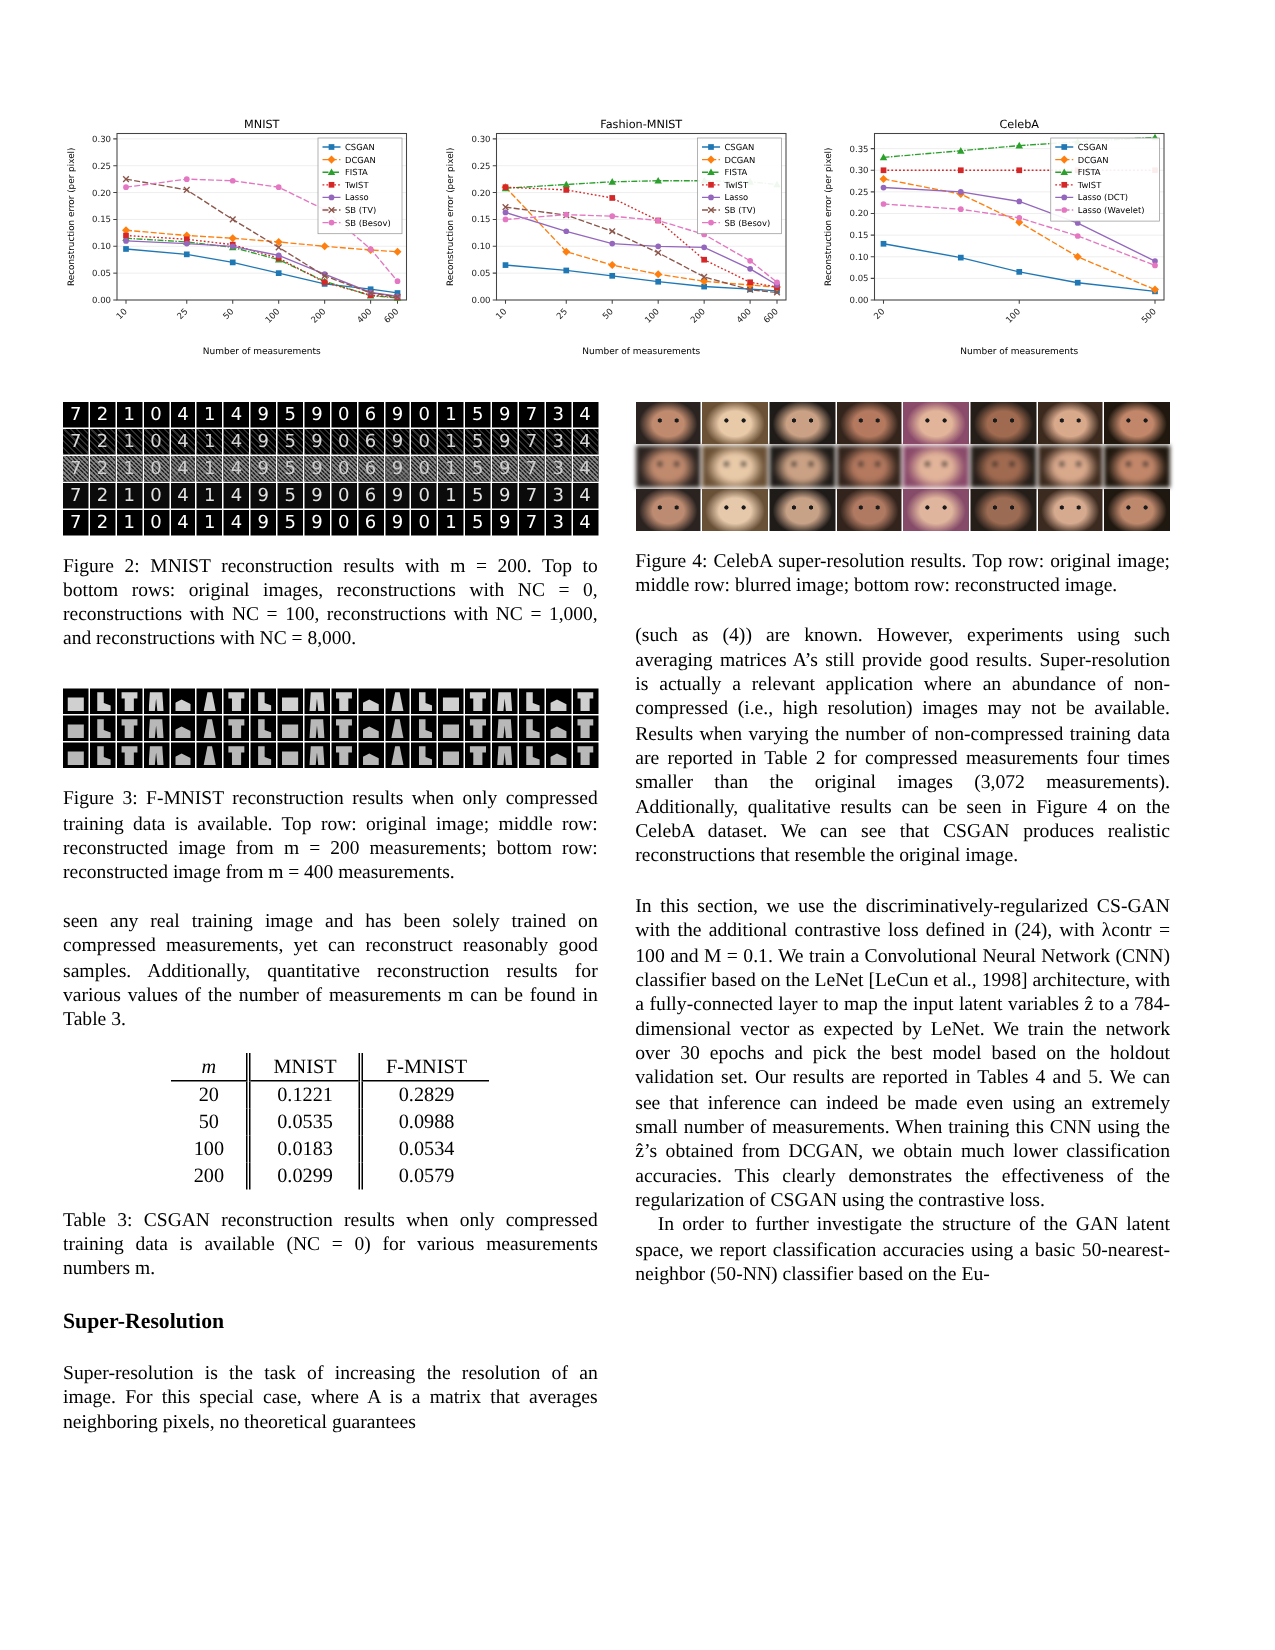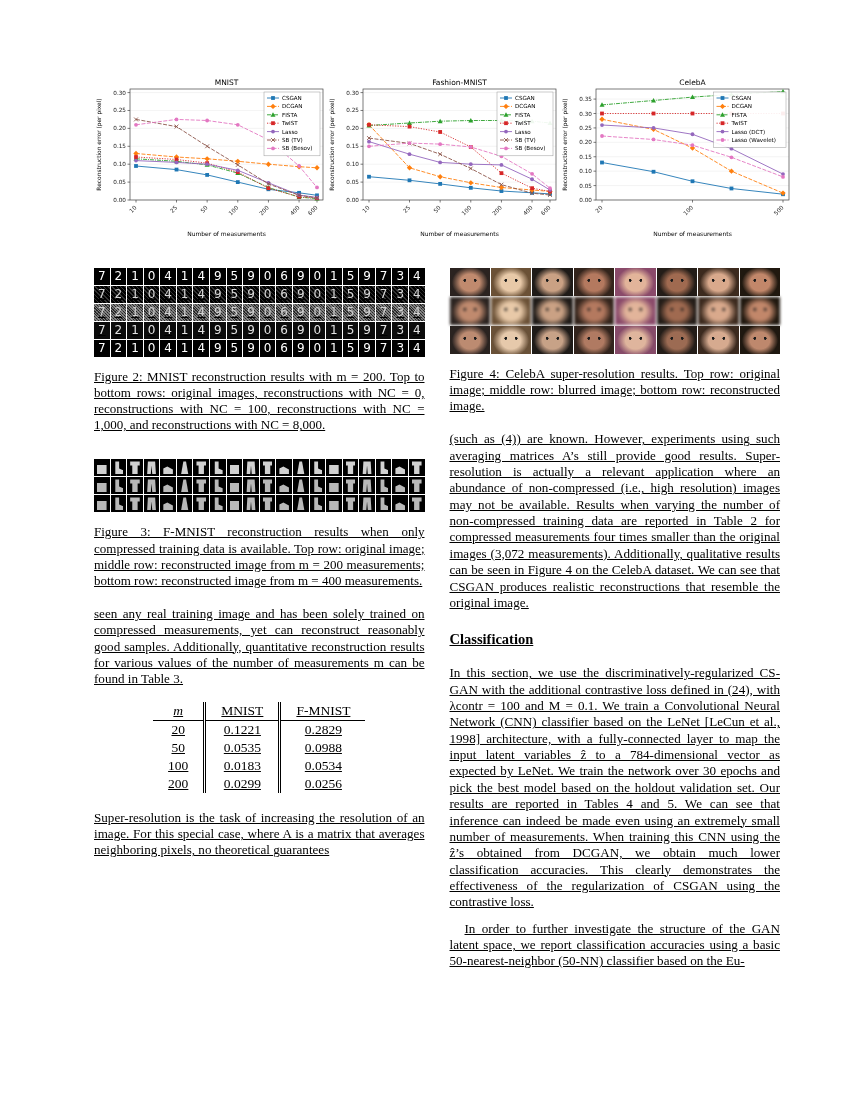--- a/index.html
+++ b/index.html
@@ -1,34 +1,34 @@
 <!DOCTYPE html>
 <html><head>
 <meta charset="utf-8">
 <style>
   * { margin:0; padding:0; box-sizing:border-box; }
   html,body { background:#fff; }
   body {
     width:850px; height:1100px; overflow:hidden;
     font-family:"Liberation Serif","DejaVu Serif",serif; color:#000;
   }
-  .page { padding:76px 70px 0 94px;text-decoration:underline; }
+  .page { padding:76px 70px 0 42px; }
 
   
   .charts-row { display:flex; justify-content:space-between; }
   .chart { width:233px; height:168px; }
   svg text { font-family:"DejaVu Sans",sans-serif; }
 
   
   .caption { font-size:13px; line-height:1.24; text-align:justify; margin-top:12px; }
   .caption.center { text-align:center; margin-top:21px; }
   .columns { display:flex; gap:25px; margin-top:24px; }
   .col { flex:1; min-width:0; }
   .body { font-size:13.1px; line-height:1.25; text-align:justify; margin-top:17px; }
-  .body.indent { text-indent:15px; margin-top:10px; }
+  .body.indent { text-indent:15px; margin-top:0; }
   .heading { font-size:14.5px; font-weight:bold; margin-top:20px; font-family:"Liberation Serif",serif; }
 
   
   .strip-block { margin-top:0; }
   .fig3 { margin-top:26px; }
   .digit-row { display:flex; gap:1px; margin-bottom:1px; }
   .digit-cell {
     flex:1; height:17px; background:#000; color:#fff;
     font-family:"DejaVu Sans",sans-serif; font-size:12px; line-height:17px; text-align:center;
   }
@@ -733,25 +733,27 @@
               <td>0.0988</td>
             </tr>
             <tr>
               <td>100</td>
               <td>0.0183</td>
               <td>0.0534</td>
             </tr>
             <tr>
               <td>200</td>
               <td>0.0299</td>
-              <td>0.0256</td>
+              <td>0.0579</td>
             </tr>
           </tbody>
       </table>
-
+      <div class="caption">Table 3: CSGAN reconstruction results when only compressed training data is available (NC = 0) for various measurements numbers m.</div>
+
+      <h2 class="heading">Super-Resolution</h2>
       <p class="body">Super-resolution is the task of increasing the resolution of an image. For this special case, where A is a matrix that averages neighboring pixels, no theoretical guarantees</p>
     </div>
 
     <div class="col">
       <div id="fig4">
           <div class="face-row face-0">
             <div class="face-tile" style="background: radial-gradient(1.6px at 37% 44%, rgb(26, 26, 26) 0px, rgb(26, 26, 26) 1.2px, rgba(0, 0, 0, 0) 1.6px), radial-gradient(1.6px at 63% 44%, rgb(26, 26, 26) 0px, rgb(26, 26, 26) 1.2px, rgba(0, 0, 0, 0) 1.6px), radial-gradient(58% 72% at 50% 52%, rgb(192, 138, 110) 42%, rgb(43, 35, 32) 78%);"></div>
             <div class="face-tile" style="background: radial-gradient(1.6px at 37% 44%, rgb(26, 26, 26) 0px, rgb(26, 26, 26) 1.2px, rgba(0, 0, 0, 0) 1.6px), radial-gradient(1.6px at 63% 44%, rgb(26, 26, 26) 0px, rgb(26, 26, 26) 1.2px, rgba(0, 0, 0, 0) 1.6px), radial-gradient(58% 72% at 50% 52%, rgb(232, 201, 168) 42%, rgb(107, 81, 54) 78%);"></div>
             <div class="face-tile" style="background: radial-gradient(1.6px at 37% 44%, rgb(26, 26, 26) 0px, rgb(26, 26, 26) 1.2px, rgba(0, 0, 0, 0) 1.6px), radial-gradient(1.6px at 63% 44%, rgb(26, 26, 26) 0px, rgb(26, 26, 26) 1.2px, rgba(0, 0, 0, 0) 1.6px), radial-gradient(58% 72% at 50% 52%, rgb(202, 161, 132) 42%, rgb(31, 27, 24) 78%);"></div>
             <div class="face-tile" style="background: radial-gradient(1.6px at 37% 44%, rgb(26, 26, 26) 0px, rgb(26, 26, 26) 1.2px, rgba(0, 0, 0, 0) 1.6px), radial-gradient(1.6px at 63% 44%, rgb(26, 26, 26) 0px, rgb(26, 26, 26) 1.2px, rgba(0, 0, 0, 0) 1.6px), radial-gradient(58% 72% at 50% 52%, rgb(180, 121, 95) 42%, rgb(51, 36, 28) 78%);"></div>
@@ -778,19 +780,18 @@
             <div class="face-tile" style="background: radial-gradient(1.6px at 37% 44%, rgb(26, 26, 26) 0px, rgb(26, 26, 26) 1.2px, rgba(0, 0, 0, 0) 1.6px), radial-gradient(1.6px at 63% 44%, rgb(26, 26, 26) 0px, rgb(26, 26, 26) 1.2px, rgba(0, 0, 0, 0) 1.6px), radial-gradient(58% 72% at 50% 52%, rgb(226, 180, 154) 42%, rgb(138, 74, 106) 78%);"></div>
             <div class="face-tile" style="background: radial-gradient(1.6px at 37% 44%, rgb(26, 26, 26) 0px, rgb(26, 26, 26) 1.2px, rgba(0, 0, 0, 0) 1.6px), radial-gradient(1.6px at 63% 44%, rgb(26, 26, 26) 0px, rgb(26, 26, 26) 1.2px, rgba(0, 0, 0, 0) 1.6px), radial-gradient(58% 72% at 50% 52%, rgb(160, 106, 80) 42%, rgb(36, 29, 24) 78%);"></div>
             <div class="face-tile" style="background: radial-gradient(1.6px at 37% 44%, rgb(26, 26, 26) 0px, rgb(26, 26, 26) 1.2px, rgba(0, 0, 0, 0) 1.6px), radial-gradient(1.6px at 63% 44%, rgb(26, 26, 26) 0px, rgb(26, 26, 26) 1.2px, rgba(0, 0, 0, 0) 1.6px), radial-gradient(58% 72% at 50% 52%, rgb(217, 169, 140) 42%, rgb(60, 42, 30) 78%);"></div>
             <div class="face-tile" style="background: radial-gradient(1.6px at 37% 44%, rgb(26, 26, 26) 0px, rgb(26, 26, 26) 1.2px, rgba(0, 0, 0, 0) 1.6px), radial-gradient(1.6px at 63% 44%, rgb(26, 26, 26) 0px, rgb(26, 26, 26) 1.2px, rgba(0, 0, 0, 0) 1.6px), radial-gradient(58% 72% at 50% 52%, rgb(194, 135, 106) 42%, rgb(32, 24, 15) 78%);"></div>
           </div>
         </div>
       <div class="caption">Figure 4: CelebA super-resolution results. Top row: original image; middle row: blurred image; bottom row: reconstructed image.</div>
 
       <p class="body">(such as (4)) are known. However, experiments using such averaging matrices A’s still provide good results. Super-resolution is actually a relevant application where an abundance of non-compressed (i.e., high resolution) images may not be available. Results when varying the number of non-compressed training data are reported in Table 2 for compressed measurements four times smaller than the original images (3,072 measurements). Additionally, qualitative results can be seen in Figure 4 on the CelebA dataset. We can see that CSGAN produces realistic reconstructions that resemble the original image.</p>
 
-      <h2 class="heading">Classification</h2>
       <p class="body">In this section, we use the discriminatively-regularized CS-GAN with the additional contrastive loss defined in (24), with λcontr = 100 and M = 0.1. We train a Convolutional Neural Network (CNN) classifier based on the LeNet [LeCun et al., 1998] architecture, with a fully-connected layer to map the input latent variables ẑ to a 784-dimensional vector as expected by LeNet. We train the network over 30 epochs and pick the best model based on the holdout validation set. Our results are reported in Tables 4 and 5. We can see that inference can indeed be made even using an extremely small number of measurements. When training this CNN using the ẑ’s obtained from DCGAN, we obtain much lower classification accuracies. This clearly demonstrates the effectiveness of the regularization of CSGAN using the contrastive loss.</p>
       <p class="body indent">In order to further investigate the structure of the GAN latent space, we report classification accuracies using a basic 50-nearest-neighbor (50-NN) classifier based on the Eu-</p>
     </div>
 
   </div>
 </div>
 
 </body></html>

